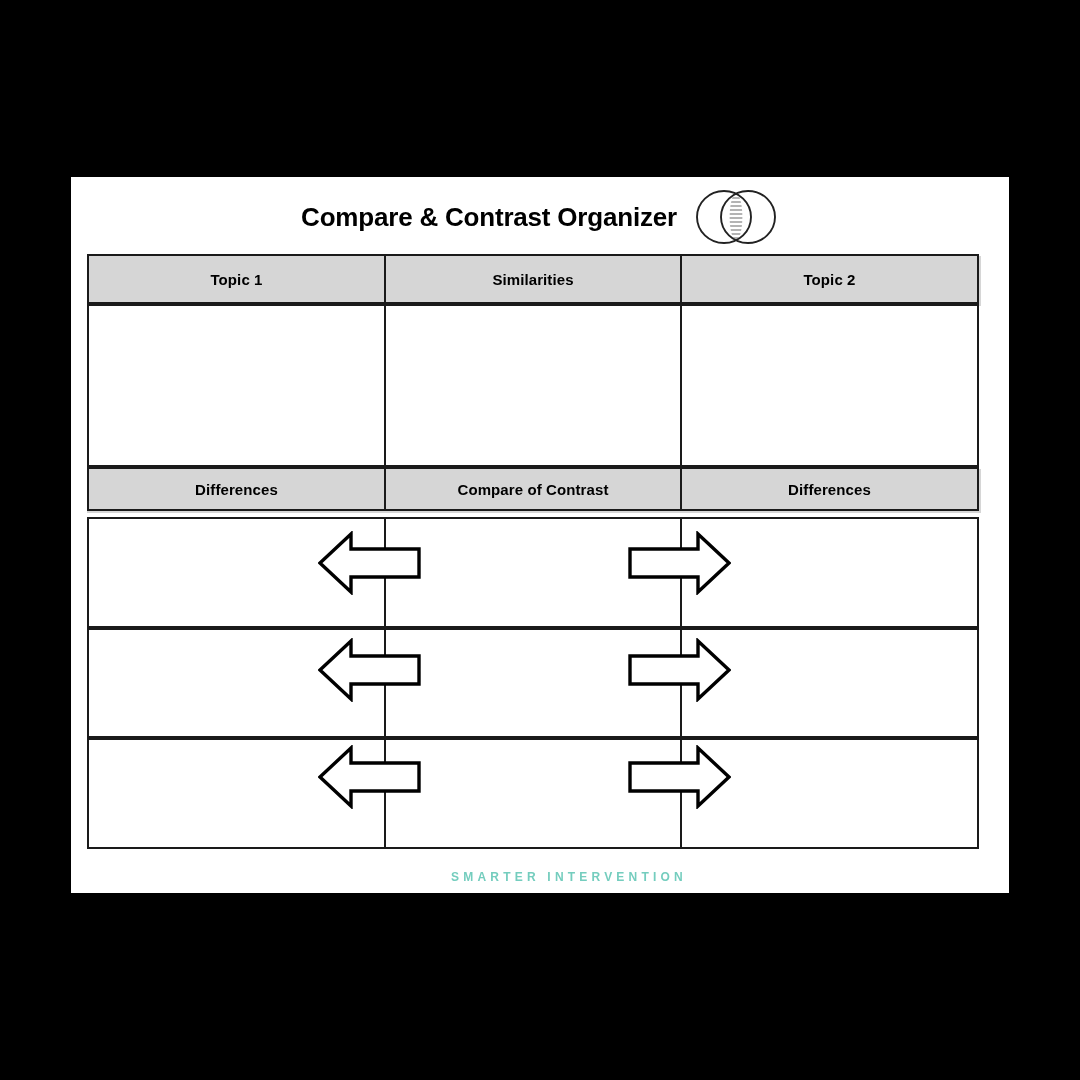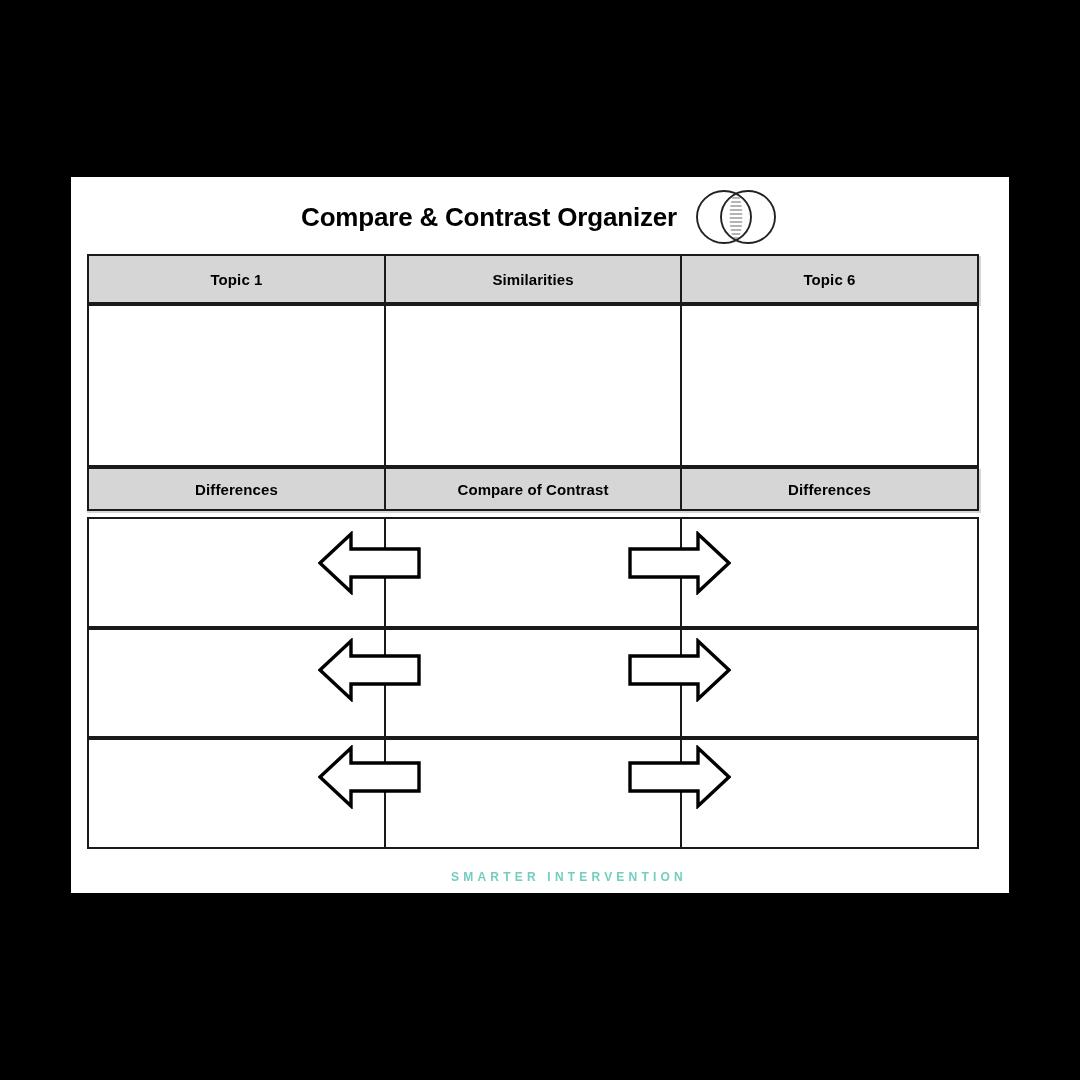--- a/index.html
+++ b/index.html
@@ -206,21 +206,21 @@
     <div id="table">
 
       <div class="row header" id="row-head-1">
         <div class="cell c1">
           <span class="cell-label">Topic 1</span>
         </div>
         <div class="cell c2">
           <span class="cell-label">Similarities</span>
         </div>
         <div class="cell c3">
-          <span class="cell-label">Topic 6</span>
+          <span class="cell-label">Topic 2</span>
         </div>
       </div>
 
       <div class="row body-row" id="row-body-1">
         <div class="cell c1"></div>
         <div class="cell c2"></div>
         <div class="cell c3"></div>
       </div>
 
       <div class="row header" id="row-head-2">

